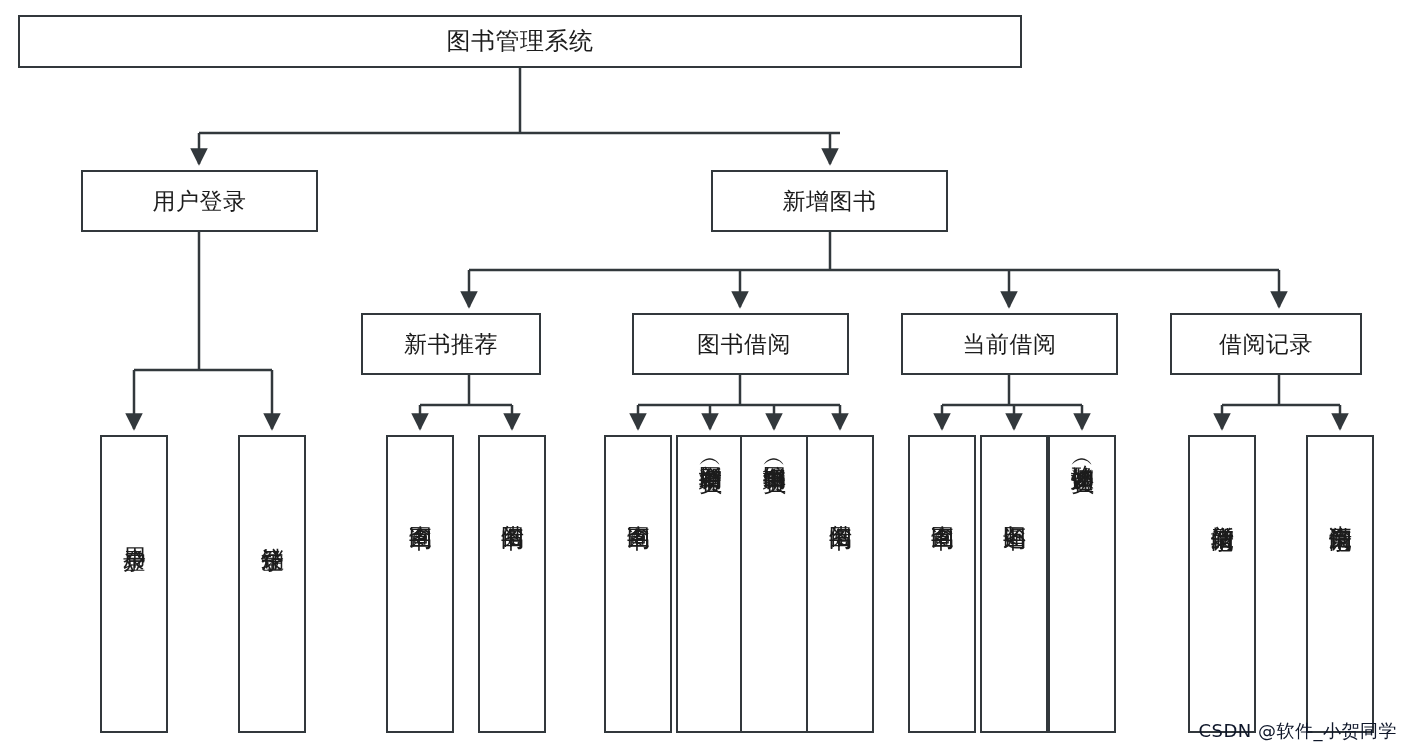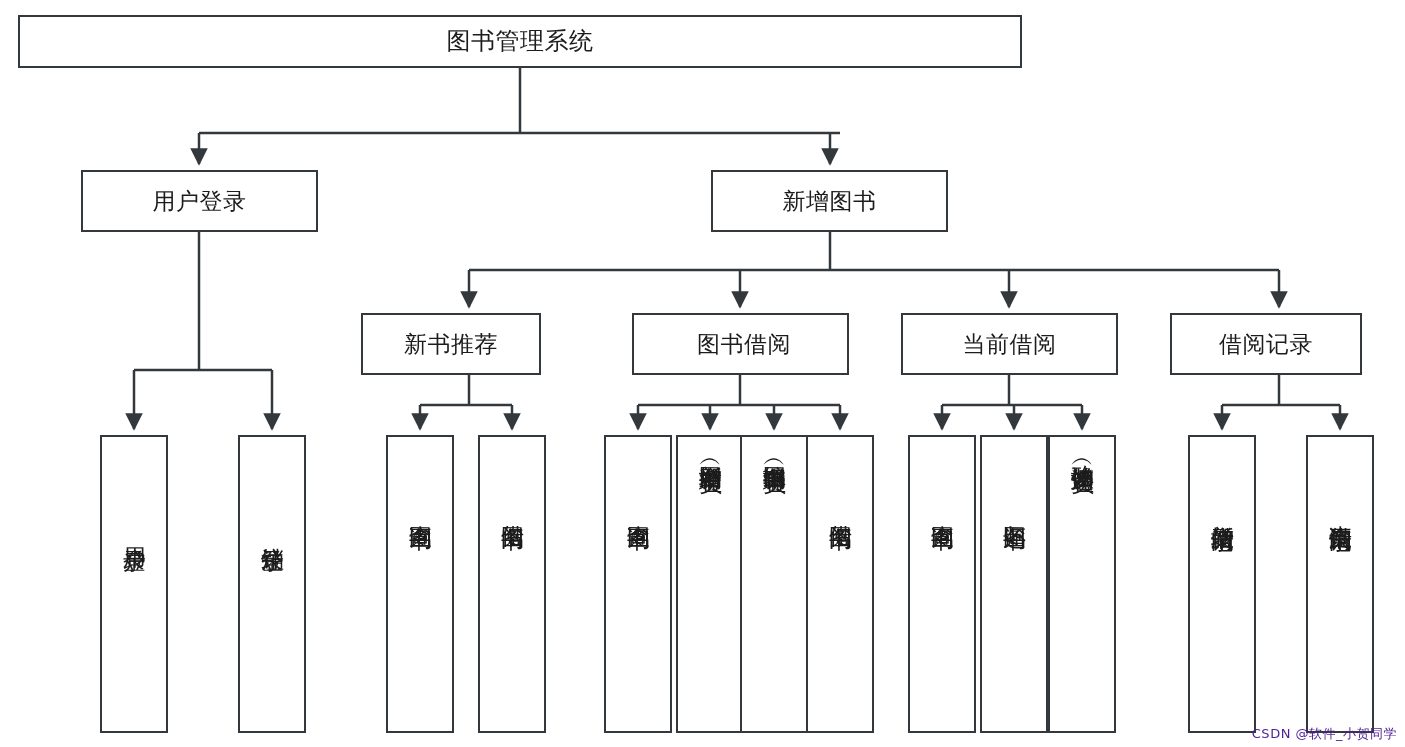--- a/index.html
+++ b/index.html
@@ -62,22 +62,22 @@
   .node.v.mid .vtext {
     margin-top: 82px;
   }
   .node.v.mid2 .vtext {
     margin-top: 60px;
   }
   .watermark {
     position: absolute;
     right: 8px;
     bottom: 4px;
-    font-size: 13px;
-    color: #4c1d95;
+    font-size: 18px;
+    color: #0f172a;
     letter-spacing: 0.5px;
     white-space: nowrap;
   }
 </style>
 </head>
 <body>
 
 <div id="canvas">
 
   <svg class="edges" viewBox="0 0 1405 747" xmlns="http://www.w3.org/2000/svg">

